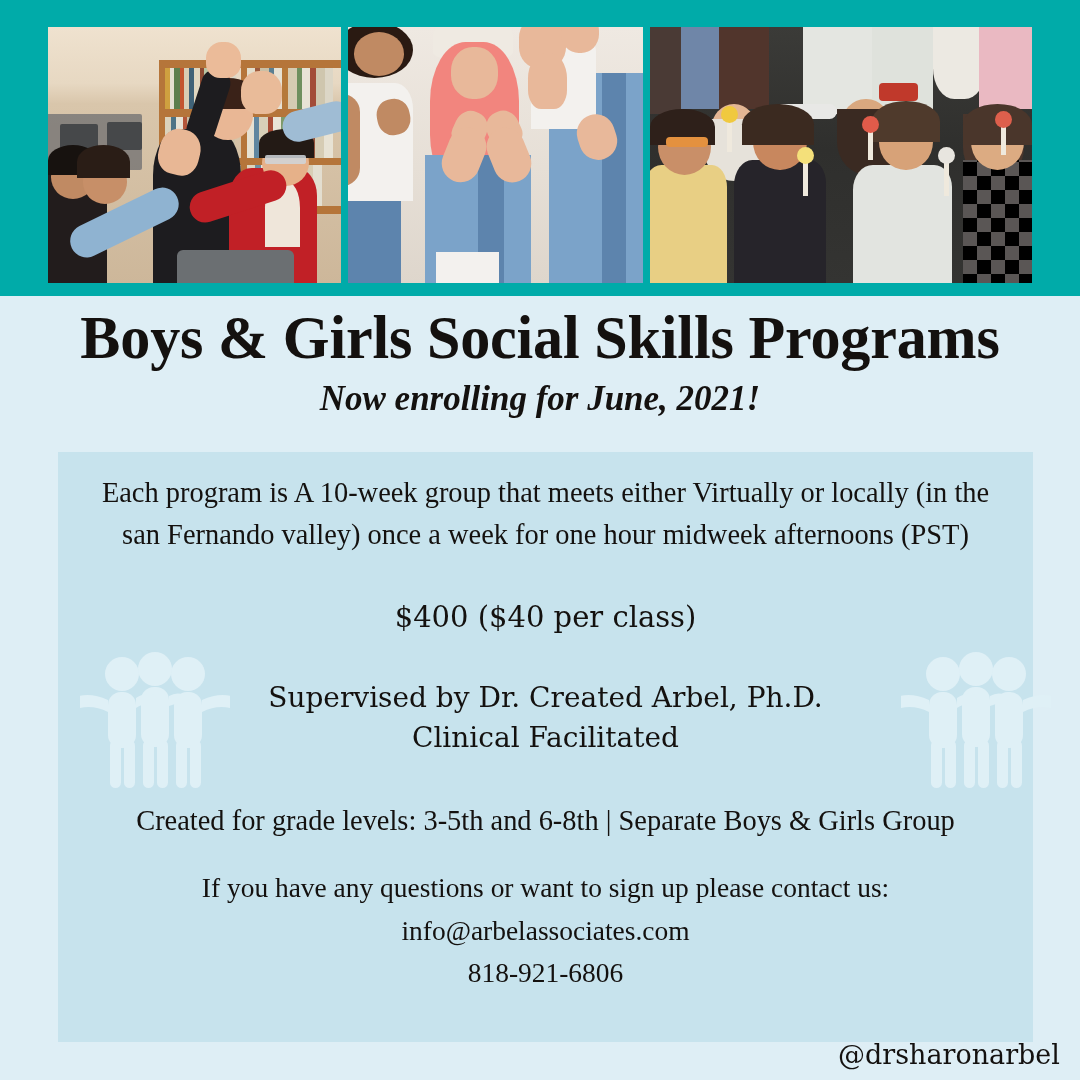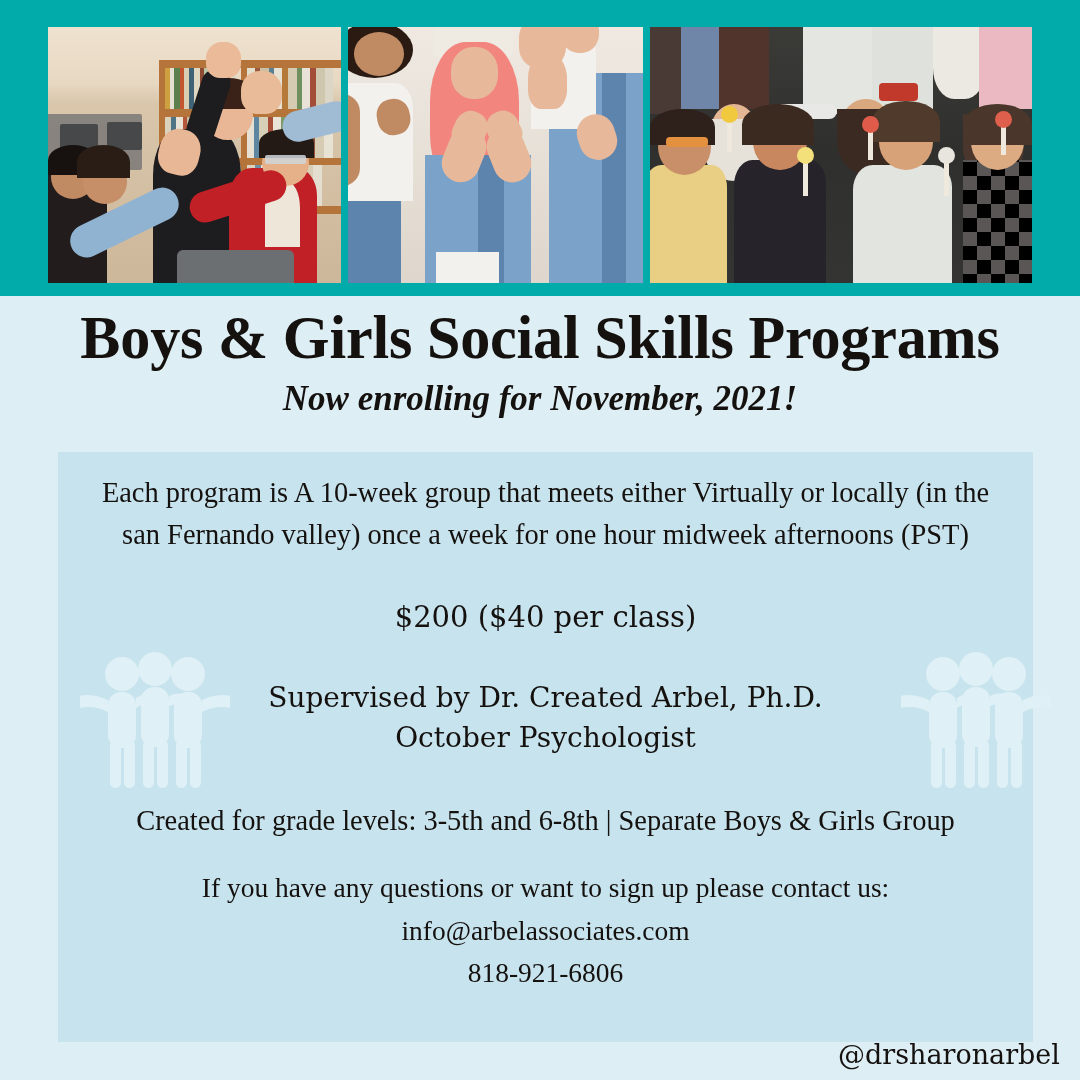--- a/index.html
+++ b/index.html
@@ -323,21 +323,21 @@
       <div class="lolly" style="left:77%;top:52%;height:14%;">
           <b style="background:#e8e5df"></b>
         </div>
       <div class="lolly" style="left:92%;top:38%;height:12%;">
           <b style="background:#dd5f4c"></b>
         </div>
     </div>
   </div>
 
   <div class="title">Boys &amp; Girls Social Skills Programs</div>
-  <div class="subtitle">Now enrolling for November, 2021!</div>
+  <div class="subtitle">Now enrolling for June, 2021!</div>
 
   <div class="panel">
 
     <div class="deco left">
       <svg viewBox="0 0 150 142" aria-hidden="true">
         <g fill="#dff0f6">
           <circle cx="42" cy="26" r="17"></circle>
           <circle cx="75" cy="21" r="17"></circle>
           <circle cx="108" cy="26" r="17"></circle>
           <rect x="28" y="44" width="28" height="56" rx="13"></rect>
@@ -376,25 +376,25 @@
           <path d="M122 52 Q140 44 154 49 L154 61 Q138 56 122 64 Z"></path>
           <path d="M56 50 Q68 42 78 48 L78 58 Q66 53 56 60 Z"></path>
           <path d="M89 48 Q99 42 110 50 L110 60 Q100 53 89 58 Z"></path>
         </g>
       </svg>
     </div>
 
     <div class="panel-content">
       <div class="blk intro">Each program is A 10-week group that meets either Virtually or locally (in the san Fernando valley)  once a week for one hour midweek afternoons (PST)</div>
 
-      <div class="blk price">$200 ($40 per class)</div>
+      <div class="blk price">$400 ($40 per class)</div>
 
       <div class="blk facil">
         <div>Supervised by Dr. Created Arbel, Ph.D.</div>
-        <div>October Psychologist</div>
+        <div>Clinical Facilitated</div>
       </div>
 
       <div class="blk grades">Created for grade levels: 3-5th and 6-8th  | Separate Boys &amp; Girls Group</div>
 
       <div class="blk contact">
         <div>If you have any questions or want to sign up please contact us:</div>
         <div>info@arbelassociates.com</div>
         <div>818-921-6806</div>
       </div>
     </div>

